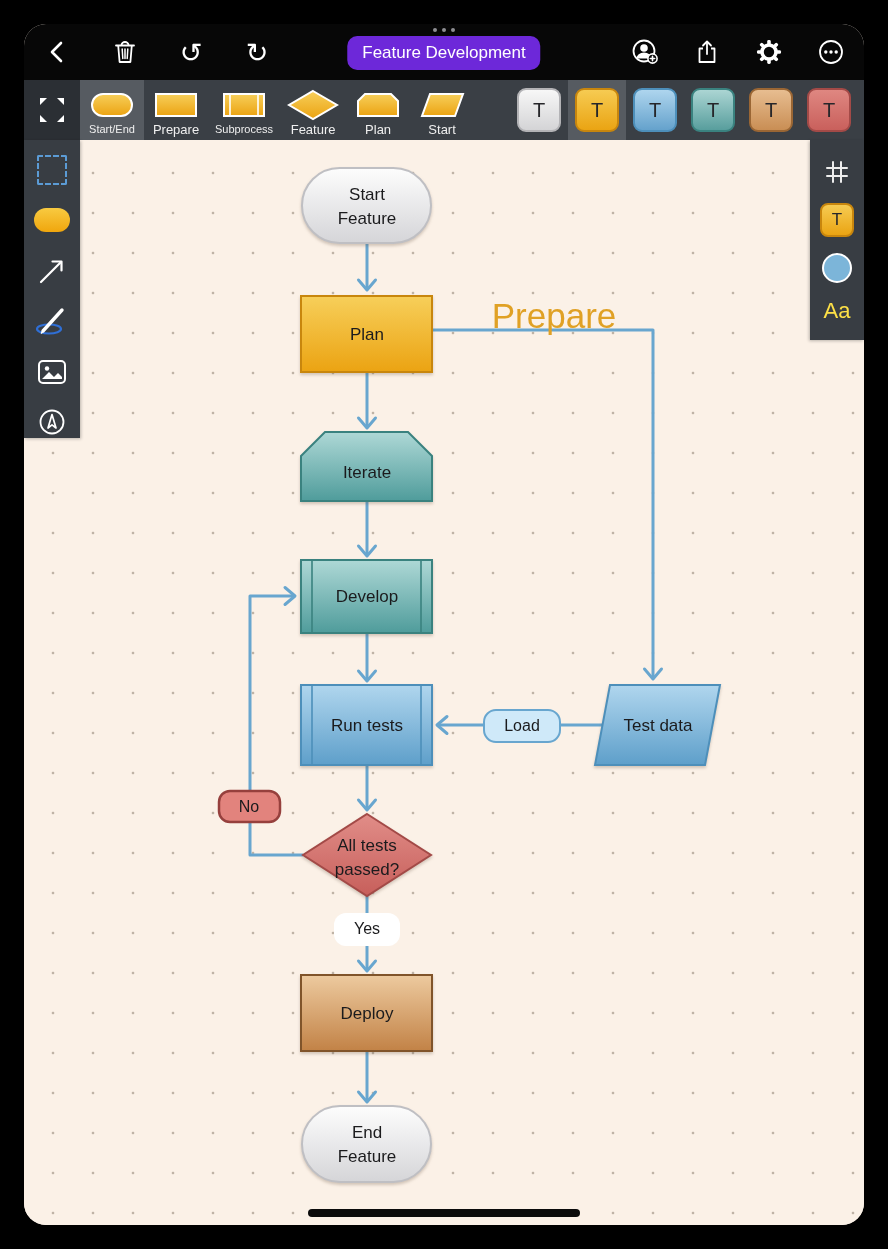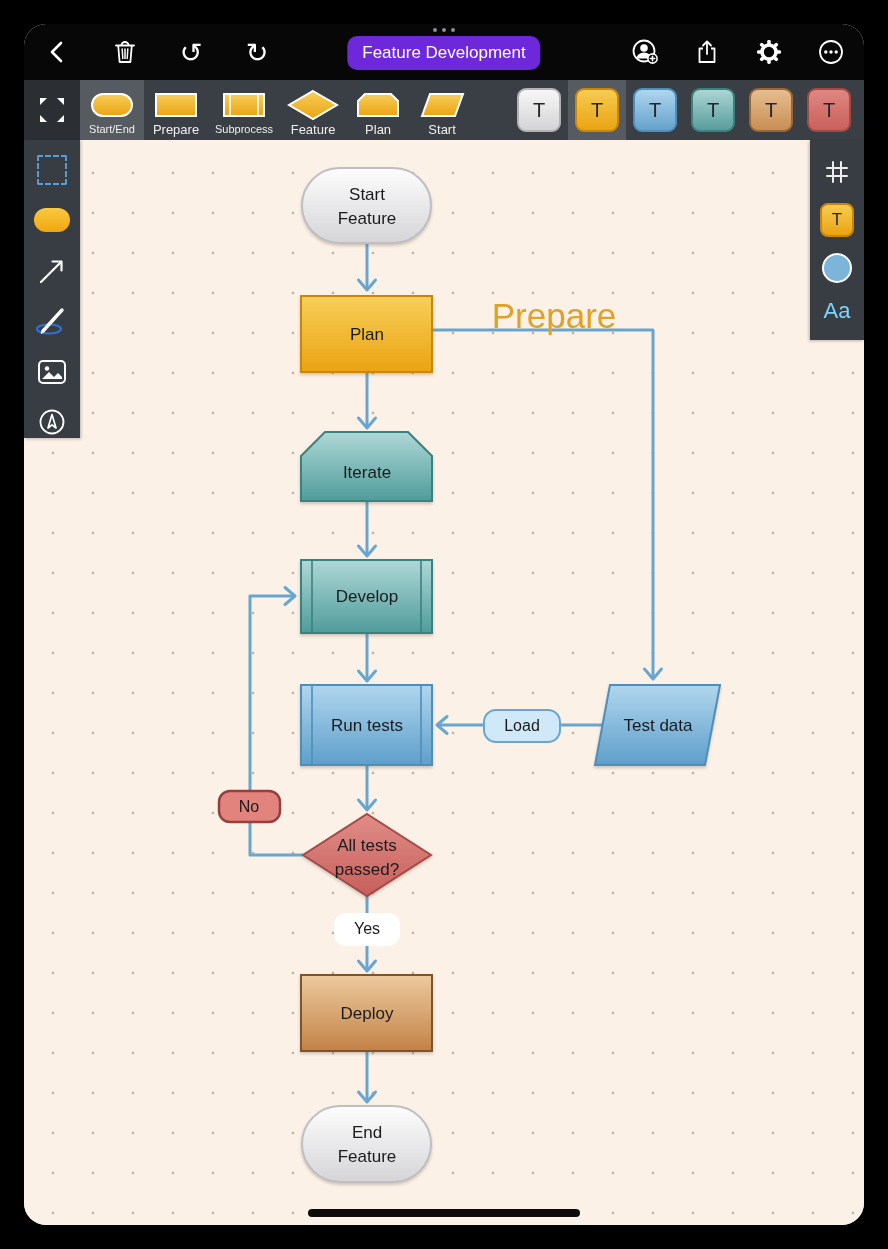--- a/index.html
+++ b/index.html
@@ -44,21 +44,21 @@
   #expand-block{position:absolute;left:0;top:56px;width:56px;height:60px;background:#2b2f34;display:flex;align-items:center;justify-content:center;z-index:21;}
   #left-sidebar{position:absolute;left:0;top:116px;width:56px;height:298px;background:#383d43;display:flex;flex-direction:column;align-items:center;padding-top:14px;gap:19px;z-index:21;box-shadow:1px 1px 3px rgba(0,0,0,.25);}
   .tool-btn{width:36px;height:32px;display:flex;align-items:center;justify-content:center;cursor:pointer;}
   .marquee-box{width:30px;height:30px;border:2px dashed #5b9bd5;border-radius:2px;}
   .stadium-chip{width:38px;height:24px;border-radius:12px;background:linear-gradient(#f8ca41,#f0a60d);}
 
   
   #right-panel{position:absolute;right:0;top:116px;width:54px;height:200px;background:#383d43;display:flex;flex-direction:column;align-items:center;justify-content:space-around;padding:8px 0;z-index:21;box-shadow:-1px 1px 3px rgba(0,0,0,.25);}
   .mini-swatch{width:34px;height:34px;border-radius:8px;border:2px solid #c8860d;background:linear-gradient(#f6cb52,#eaa413);display:flex;align-items:center;justify-content:center;font-size:17px;color:#26262a;cursor:pointer;}
   .blue-dot{width:30px;height:30px;border-radius:50%;background:#7cb5d9;border:2.5px solid #fff;cursor:pointer;}
-  .aa-label{color:#7dd3fc;font-size:22px;cursor:pointer;}
+  .aa-label{color:#fde047;font-size:22px;cursor:pointer;}
 
   
   #canvas{position:absolute;left:0;top:116px;width:840px;height:1085px;background-color:#fbf1e7;background-image:radial-gradient(#bfb3a6 1.5px,rgba(0,0,0,0) 1.6px);background-size:40px 40px;background-position:9px 13px;}
   #flow-svg{position:absolute;left:0;top:0;}
   .shp{filter:drop-shadow(0 2px 1.5px rgba(100,80,60,.28));}
   .ntext{font-size:17px;fill:#1b1b1d;text-anchor:middle;font-family:"Liberation Sans","DejaVu Sans",sans-serif;}
   .ptext{font-size:16px;fill:#1b1b1d;text-anchor:middle;font-family:"Liberation Sans","DejaVu Sans",sans-serif;}
   .conn{stroke:#68a6cf;stroke-width:3;fill:none;stroke-linejoin:round;}
   .arrw{stroke:#68a6cf;stroke-width:3;fill:none;stroke-linecap:round;stroke-linejoin:round;}
 

